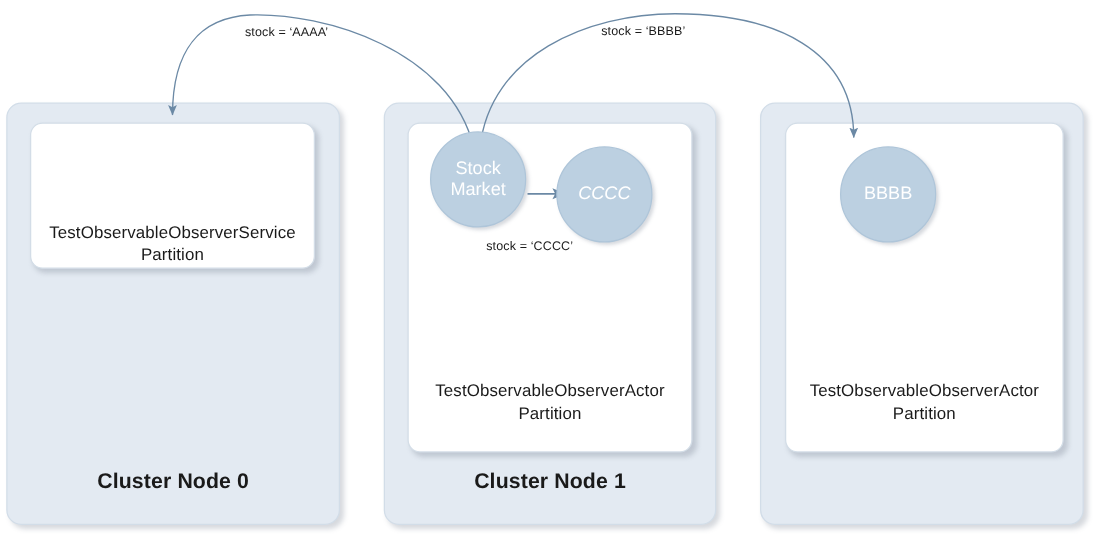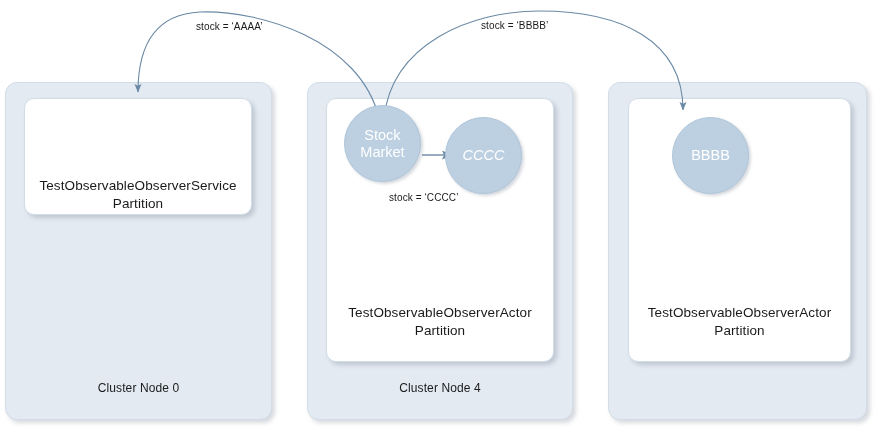--- a/index.html
+++ b/index.html
@@ -24,23 +24,24 @@
     border-radius: 12px;
     box-shadow: 3px 3px 4px rgba(120,130,145,0.30);
     box-sizing: border-box;
   }
   .cluster-label {
     position: absolute;
     left: 0;
     right: 0;
     bottom: 24px;
     text-align: center;
-    font-size: 12px;
+    font-size: 17px;
     color: #1a1a1a;
     letter-spacing: 0.1px;
+    font-weight: bold;
   }
   .partition-card {
     position: absolute;
     background: #ffffff;
     border: 1px solid #d3dde7;
     border-radius: 10px;
     box-shadow: 3px 3px 4px rgba(120,130,145,0.33);
     box-sizing: border-box;
   }
   .partition-label {
@@ -100,21 +101,21 @@
     <div class="cluster-label">Cluster Node 0</div>
   </div>
 
   <div class="cluster-node" style="left:307px; top:82px; width:266px; height:338px;">
     <div class="partition-card" style="left:18px; top:15px; width:228px; height:264px;">
       <div class="partition-label" style="top:205px;">
         <div>TestObservableObserverActor</div>
         <div>Partition</div>
       </div>
     </div>
-    <div class="cluster-label">Cluster Node 4</div>
+    <div class="cluster-label">Cluster Node 1</div>
   </div>
 
   <div class="cluster-node" style="left:608px; top:82px; width:259px; height:338px;">
     <div class="partition-card" style="left:19px; top:15px; width:223px; height:264px;">
       <div class="partition-label" style="top:205px;">
         <div>TestObservableObserverActor</div>
         <div>Partition</div>
       </div>
     </div>
   </div>

